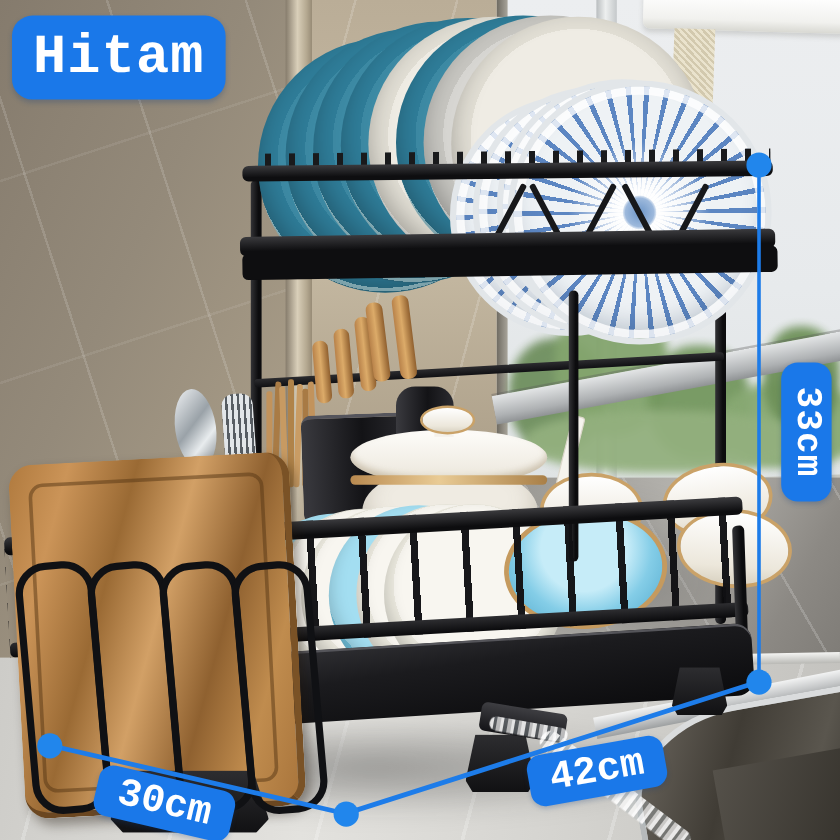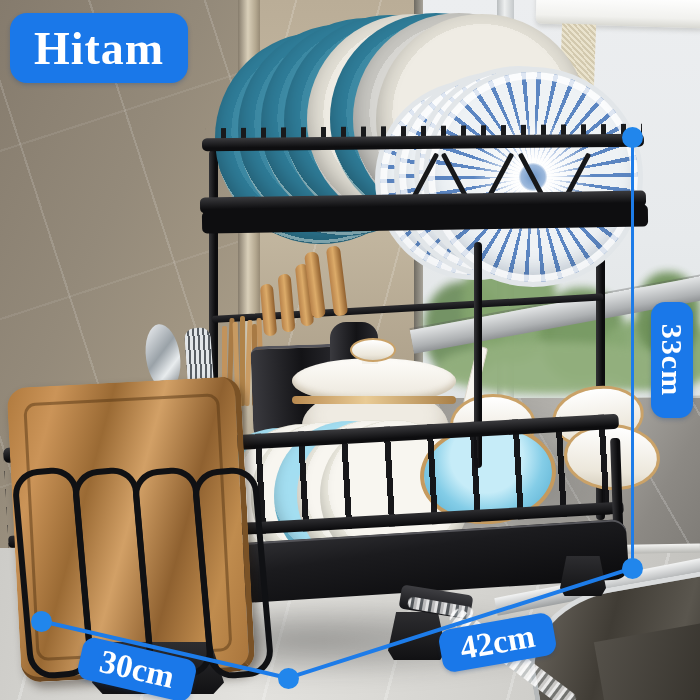--- a/index.html
+++ b/index.html
@@ -1,17 +1,17 @@
 <!DOCTYPE html>
 <html><head>
 <meta charset="utf-8">
 <style>
   html,body{margin:0;padding:0;background:#fff;}
   .stage{position:relative;width:700px;height:700px;overflow:hidden;
-         font-family:Liberation Serif, serif;background:#d8d6d2;}
+         font-family:Liberation Mono, monospace;background:#d8d6d2;}
   .abs{position:absolute;}
 
   
   .wall{left:0;top:0;width:432px;height:590px;
     background:linear-gradient(115deg,#857b6d 0%,#948a7a 30%,#a89c87 58%,#b2a590 78%,#9d9180 100%);}
   .wall::before{content:"";position:absolute;inset:0;
     background:
       repeating-linear-gradient(72deg,transparent 0 46px,rgba(255,255,255,.14) 46px 48px,transparent 48px 110px),
       repeating-linear-gradient(-18deg,transparent 0 70px,rgba(255,255,255,.08) 70px 72px,transparent 72px 160px);}
   .wall-trim{left:238px;top:0;width:22px;height:566px;

